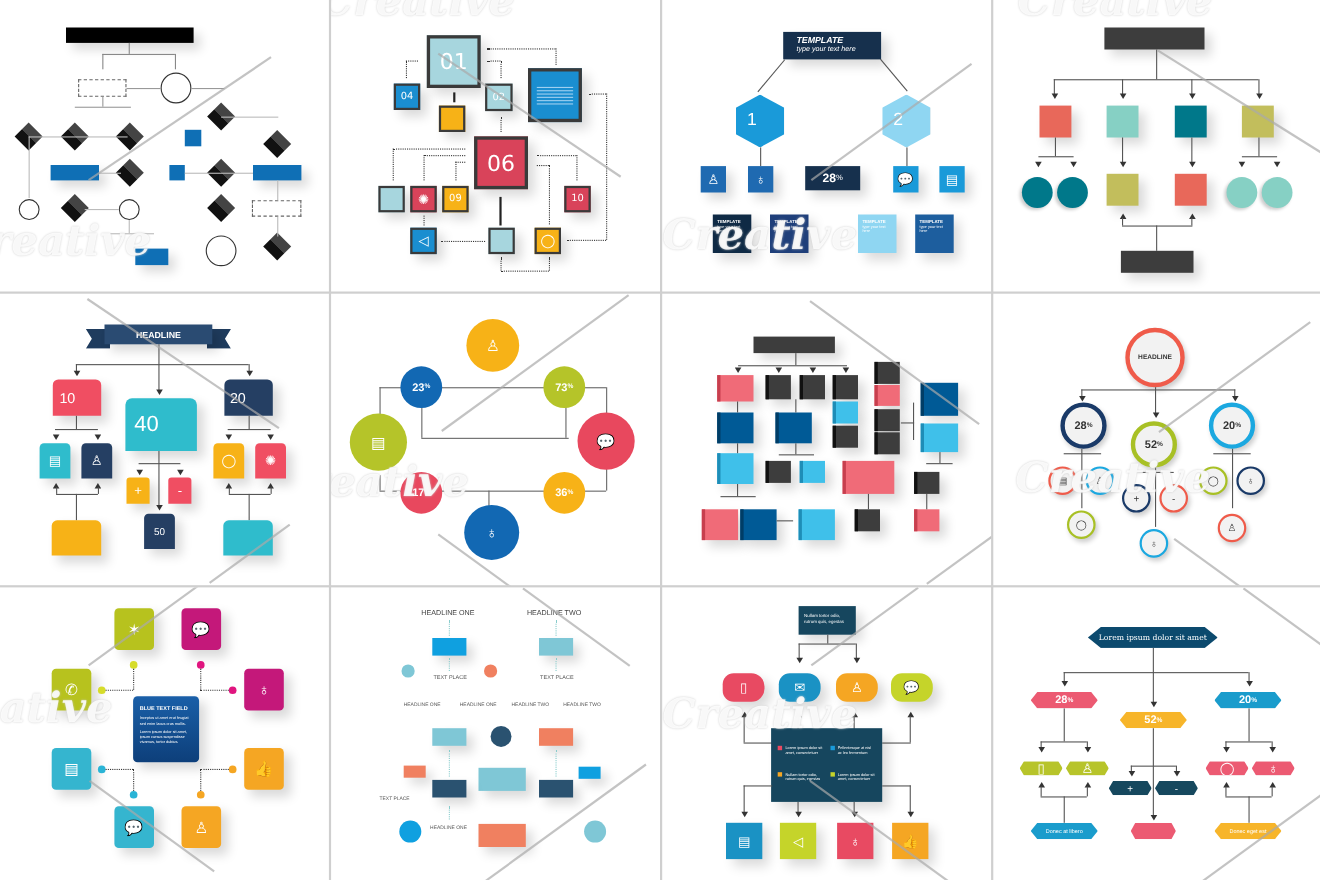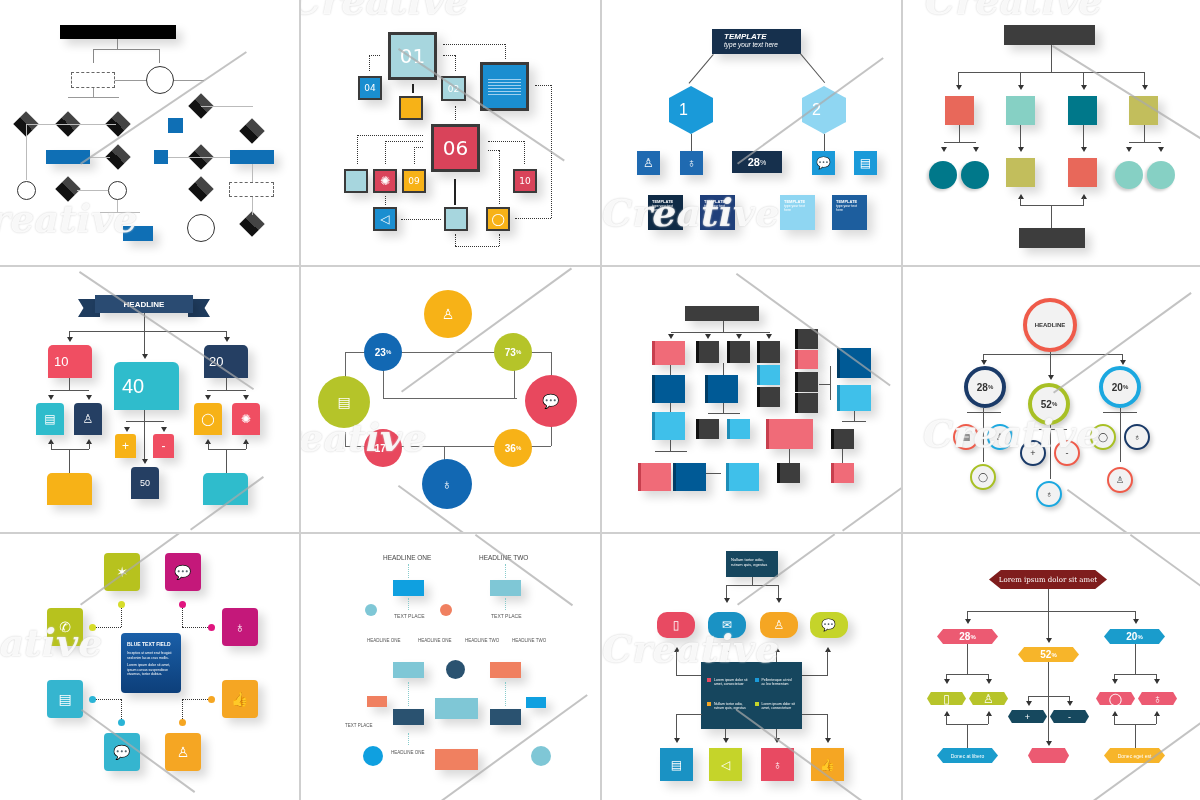--- a/index.html
+++ b/index.html
@@ -517,21 +517,21 @@
     <div class="abs shadow icon" style="left:58px;top:214px;width:33px;height:33px;background:#1a92c4">▤</div>
     <div class="abs shadow icon" style="left:107px;top:214px;width:33px;height:33px;background:#c5d42a">◁</div>
     <div class="abs shadow icon" style="left:159px;top:214px;width:33px;height:33px;background:#e84a62">♁</div>
     <div class="abs shadow icon" style="left:209px;top:214px;width:33px;height:33px;background:#f5a623">👍</div>
     <div class="slash" style="left:135px;top:70px;width:120px;transform:rotate(-36deg)"></div>
     <div class="slash" style="left:135px;top:175px;width:170px;transform:rotate(36deg)"></div>
     <div class="watermark" style="left:0px;top:92px">Creative</div>
   </div>
 
   <div class="cell">
-    <div class="tag hex shadow" style="left:86px;top:36px;width:118px;height:19px;background:#7f1d1d;font-size:7px;font-weight:normal;font-family:'DejaVu Serif',serif">Lorem ipsum dolor sit amet</div>
+    <div class="tag hex shadow" style="left:86px;top:36px;width:118px;height:19px;background:#0c4a6e;font-size:7px;font-weight:normal;font-family:'DejaVu Serif',serif">Lorem ipsum dolor sit amet</div>
     <div class="ln" style="left:145px;top:55px;width:1px;height:50px"></div>
       <div class="arr" style="left:143px;top:104px"></div>
     <div class="ln" style="left:64px;top:77px;width:168px;height:1px"></div>
     <div class="ln" style="left:64px;top:77px;width:1px;height:9px"></div>
       <div class="arr" style="left:62px;top:85px"></div>
     <div class="ln" style="left:232px;top:77px;width:1px;height:9px"></div>
       <div class="arr" style="left:230px;top:85px"></div>
     <div class="tag hex shadow" style="left:34px;top:95px;width:61px;height:15px;background:#ec5a72;font-size:10px">
         <span>28</span>
         <span style="font-size:6px">%</span>

